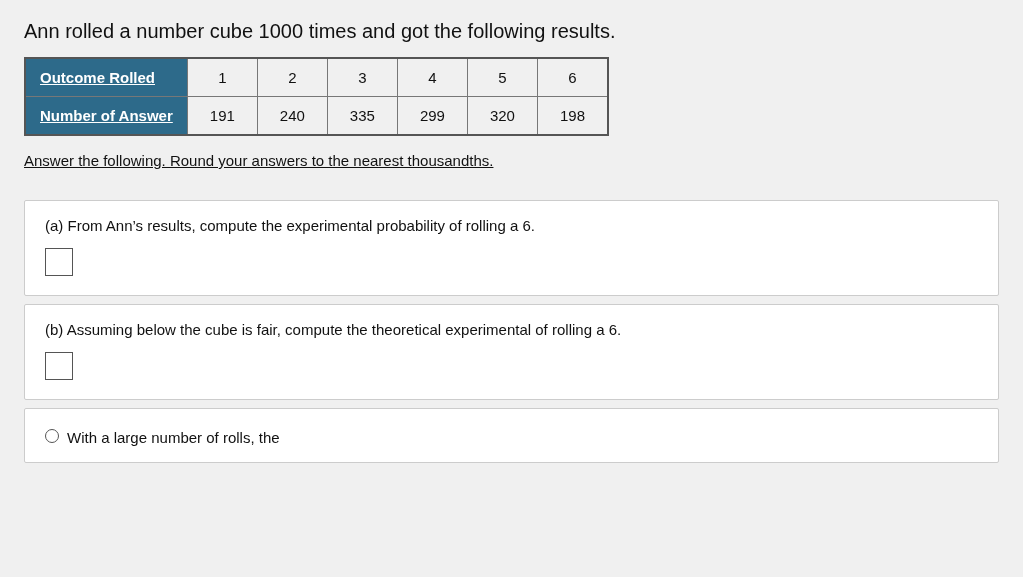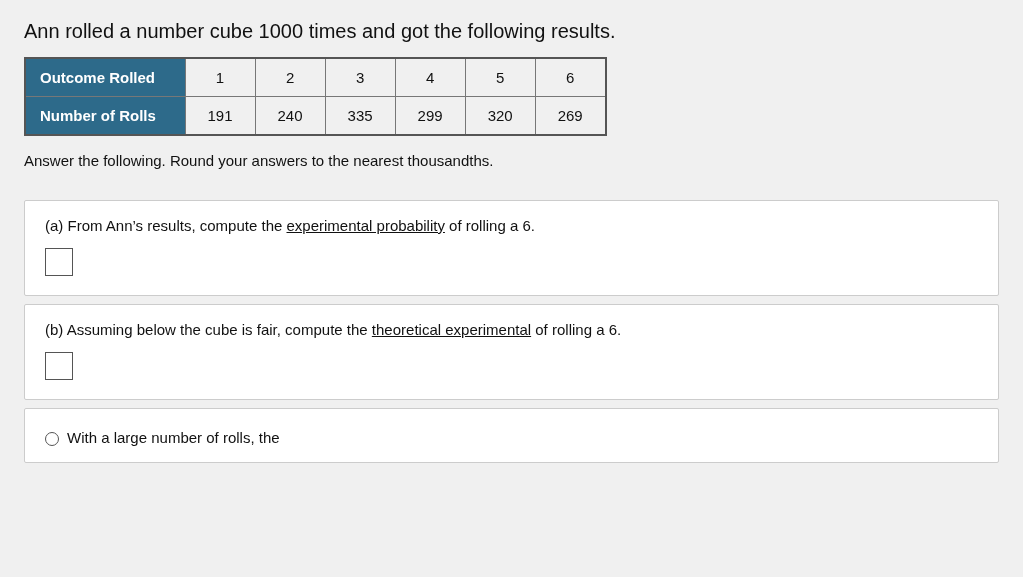--- a/index.html
+++ b/index.html
@@ -27,50 +27,51 @@
       text-align: center;
       font-size: 15px;
     }
     .dice-table td.row-header {
       background-color: #2d6a8a;
       color: white;
       font-weight: bold;
       text-align: left;
       min-width: 160px;
       padding: 10px 14px;
+      text-decoration: underline;
     }
     .round-note {
       font-size: 15px;
       margin-bottom: 14px;
+      text-decoration: underline;
     }
     .question-section {
       background: white;
       border: 1px solid #ccc;
       border-radius: 2px;
       padding: 16px 20px 16px 20px;
       margin-bottom: 8px;
     }
     .question-label {
       font-size: 15px;
       margin-bottom: 10px;
     }
     .underline {
-      text-decoration: underline;
     }
     .answer-box {
       width: 28px;
       height: 28px;
       border: 1.5px solid #555;
       display: inline-block;
       margin-top: 4px;
       background: white;
     }
     .radio-row {
       display: flex;
-      align-items: flex-end;
+      align-items: flex-start;
       gap: 8px;
       margin-top: 4px;
     }
     .radio-circle {
       width: 14px;
       height: 14px;
       border-radius: 50%;
       border: 1.5px solid #555;
       display: inline-block;
       background: white;
@@ -92,27 +93,27 @@
     <tr>
       <td class="row-header">Outcome Rolled</td>
       <td>1</td>
       <td>2</td>
       <td>3</td>
       <td>4</td>
       <td>5</td>
       <td>6</td>
     </tr>
     <tr>
-      <td class="row-header">Number of Rolls</td>
+      <td class="row-header">Number of Answer</td>
       <td>191</td>
       <td>240</td>
       <td>335</td>
       <td>299</td>
       <td>320</td>
-      <td>269</td>
+      <td>198</td>
     </tr>
   </tbody>
 </table>
 
 <p class="round-note">Answer the following. Round your answers to the nearest thousandths.</p>
 
 <br>
 
 <div class="question-section">
   <p class="question-label">

